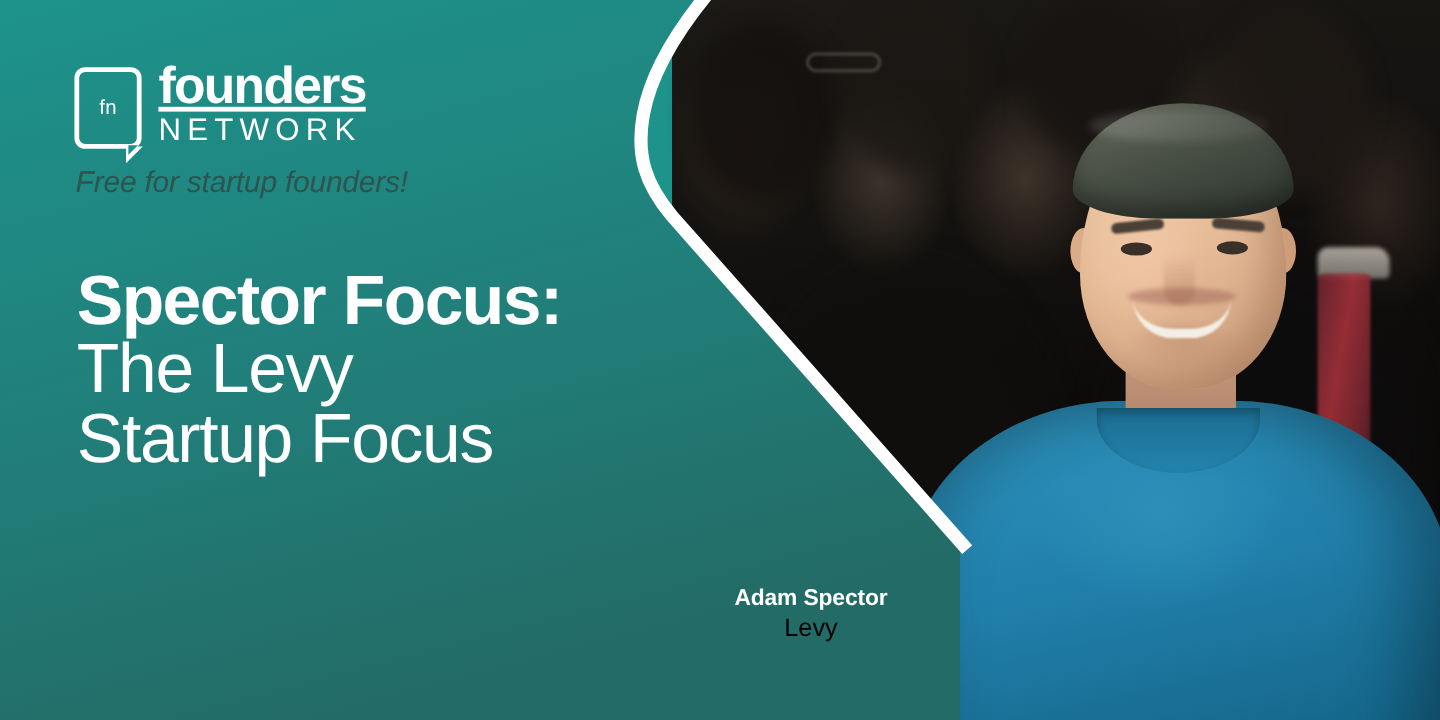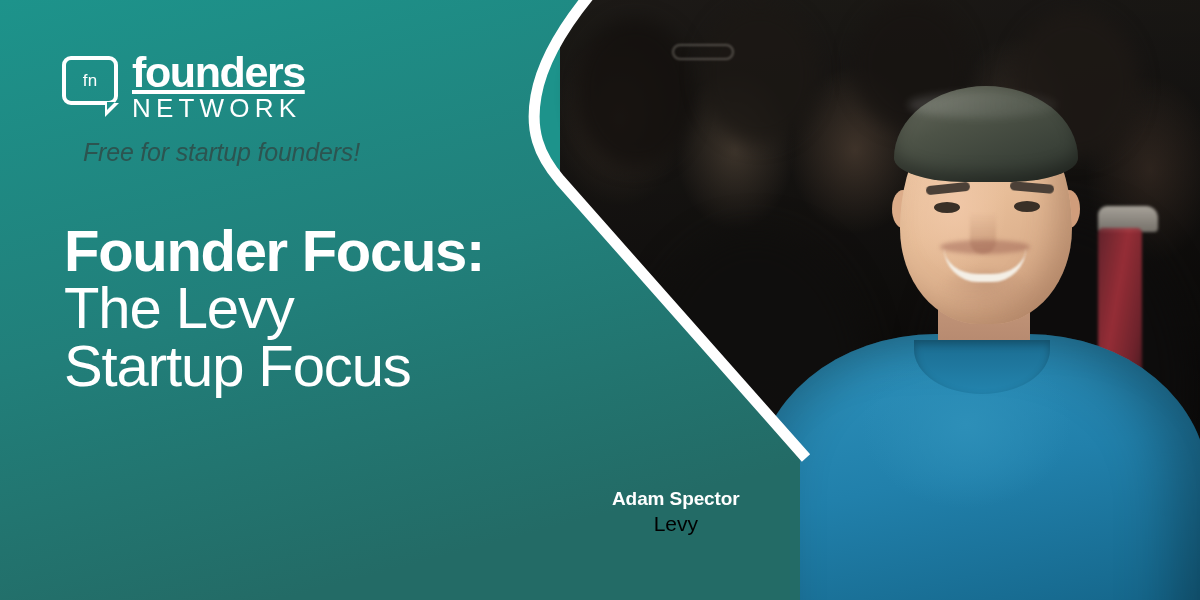--- a/index.html
+++ b/index.html
@@ -153,21 +153,21 @@
     pointer-events:none;
   }
   #teal-panel svg { display:block; width:1200px; height:600px; }
 
   
   #content { position:absolute; inset:0; z-index:6; }
 
   
   #logo { position:absolute; left:62px; top:52px; display:flex; align-items:flex-start; }
   .logo-mark {
-    position:relative; width:56px; height:49px; flex:0 0 auto; margin-top:4px;text-align:right;
+    position:relative; width:56px; height:68px; flex:0 0 auto; margin-top:4px;text-align:right;
   }
   .logo-mark .bubble {
     position:absolute; inset:0;
     border:4px solid #ffffff;
     border-radius:9px;
   }
   .logo-mark .tail {
     position:absolute; right:-1px; bottom:-12px;
     width:0; height:0;
     border-left:14px solid #ffffff;
@@ -192,21 +192,20 @@
   .logo-network {
     color:#ffffff; font-size:26px; font-weight:400;
     letter-spacing:5.2px; line-height:1.15; margin-top:1px;
   }
 
   
   #tagline {
     position:absolute; left:63px; top:138px;
     color:#2c5450; font-size:25px; font-style:italic; font-weight:500;
     letter-spacing:-.2px;
-    margin-left:20px;
   }
 
   
   #headline { position:absolute; left:64px; top:222px; width:540px; }
   .h-line { color:#ffffff; line-height:.99; white-space:nowrap; }
   .h-bold   { font-size:58px; font-weight:bold; letter-spacing:-1.3px; }
   .h-light  { font-size:58px; font-weight:400;  letter-spacing:-1.1px; }
 
   
   #speaker { position:absolute; left:612px; top:488px; }
@@ -285,21 +284,21 @@
       </div>
       <div class="logo-words">
         <div class="logo-founders">founders</div>
         <div class="logo-network">NETWORK</div>
       </div>
     </div>
 
     <div id="tagline">Free for startup founders!</div>
 
     <div id="headline">
-      <div class="h-line h-bold">Founder Focus:</div>
+      <div class="h-line h-bold">Spector Focus:</div>
       <div class="h-line h-light">The Levy</div>
       <div class="h-line h-light">Startup Focus</div>
     </div>
 
     <div id="speaker">
       <div class="sp-name">Adam Spector</div>
       <div class="sp-org">Levy</div>
     </div>
 
   </div>

